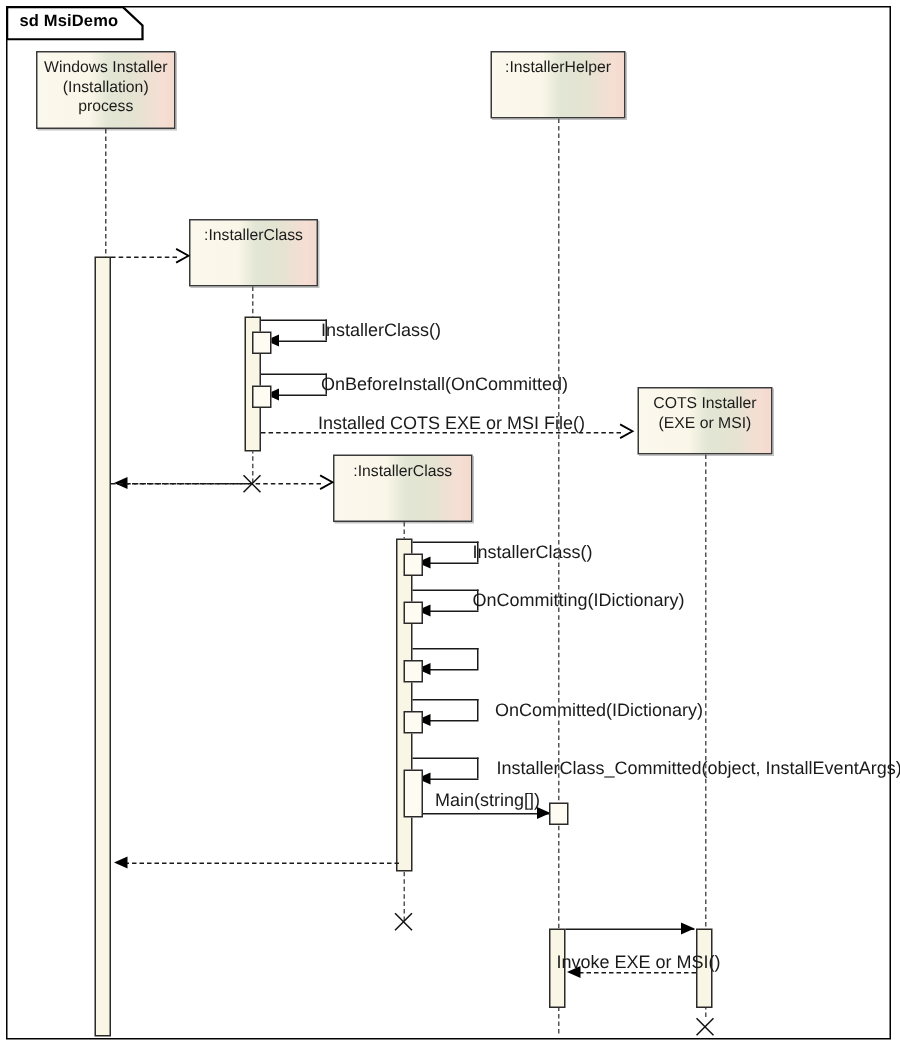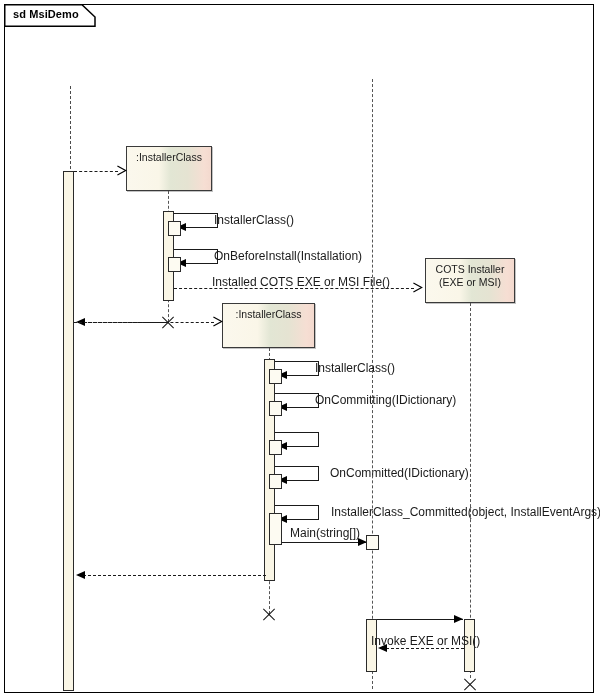--- a/index.html
+++ b/index.html
@@ -64,20 +64,25 @@
 <div id="canvas">
 
   <div class="frame"></div>
   <div class="frame-tab">
     <svg class="tab-shape" width="92" height="23" viewBox="0 0 92 23">
       <path d="M0.75,0.75 H78 L91,13 V22.25 H0.75 Z" fill="#ffffff" stroke="#000000" stroke-width="1.5"></path>
     </svg>
     <span class="tab-label">sd MsiDemo</span>
   </div>
 
+  <div class="lifebox" style="left:24px;top:34px;width:93px;height:52px;">
+    <span class="lbl">Windows Installer
+(Installation)
+process</span>
+  </div>
   <div class="lifeline dark" style="left:70px;top:86px;height:603px;"></div>
 
   <div class="act" style="left:63px;top:171px;width:11px;height:520px;"></div>
 
   <div class="lifebox" style="left:126px;top:146px;width:86px;height:45px;">
     <span class="lbl">:InstallerClass</span>
   </div>
   <div class="lifeline" style="left:168px;top:191px;height:131px;"></div>
 
   <div class="msg-line dashed" style="left:74px;top:171px;width:44px;"></div>
@@ -92,21 +97,21 @@
   <div class="msg-line" style="left:184px;top:227px;width:34px;"></div>
   <div class="arrow-l" style="left:177px;top:222.5px;"></div>
   <div class="act small" style="left:168px;top:221px;width:13px;height:15px;"></div>
   <span class="msg-label" style="left:214px;top:215px;">InstallerClass()</span>
 
   <div class="msg-line" style="left:174px;top:249px;width:44px;"></div>
   <div class="msg-vert" style="left:217px;top:249px;height:14px;"></div>
   <div class="msg-line" style="left:184px;top:263px;width:34px;"></div>
   <div class="arrow-l" style="left:177px;top:258.5px;"></div>
   <div class="act small" style="left:168px;top:257px;width:13px;height:15px;"></div>
-  <span class="msg-label" style="left:214px;top:251px;">OnBeforeInstall(Installation)</span>
+  <span class="msg-label" style="left:214px;top:251px;">OnBeforeInstall(OnCommitted)</span>
 
   <div class="msg-line dashed" style="left:174px;top:288px;width:240px;"></div>
   <svg class="arrow-open-r" style="left:412px;top:282px;" viewBox="0 0 12 12">
     <path d="M1,1 L10,6 L1,11" fill="none" stroke="#000" stroke-width="1.3"></path>
   </svg>
   <span class="msg-label" style="left:212px;top:277px;">Installed COTS EXE or MSI File()</span>
 
   <div class="msg-line dashed" style="left:78px;top:322px;width:88px;"></div>
   <div class="arrow-l" style="left:76px;top:317.5px;"></div>
   <div class="xmark" style="left:161px;top:316px;"></div>
@@ -158,20 +163,23 @@
   <span class="msg-label" style="left:315px;top:507px;padding-left:16px;">InstallerClass_Committed(object, InstallEventArgs)</span>
 
   <div class="msg-line" style="left:282px;top:542px;width:84px;"></div>
   <div class="arrow-r" style="left:358px;top:537.5px;"></div>
   <span class="msg-label" style="left:290px;top:528px;">Main(string[])</span>
 
   <div class="msg-line dashed" style="left:78px;top:575px;width:188px;"></div>
   <div class="arrow-l" style="left:76px;top:570.5px;"></div>
   <div class="xmark" style="left:262px;top:608px;"></div>
 
+  <div class="lifebox" style="left:327px;top:34px;width:90px;height:45px;">
+    <span class="lbl">:InstallerHelper</span>
+  </div>
   <div class="lifeline" style="left:372px;top:79px;height:610px;"></div>
 
   <div class="act small" style="left:366px;top:535px;width:13px;height:15px;"></div>
 
   <div class="act" style="left:366px;top:619px;width:11px;height:53px;"></div>
 
   <div class="lifebox" style="left:425px;top:258px;width:90px;height:45px;">
     <span class="lbl">COTS Installer
 (EXE or MSI)</span>
   </div>

